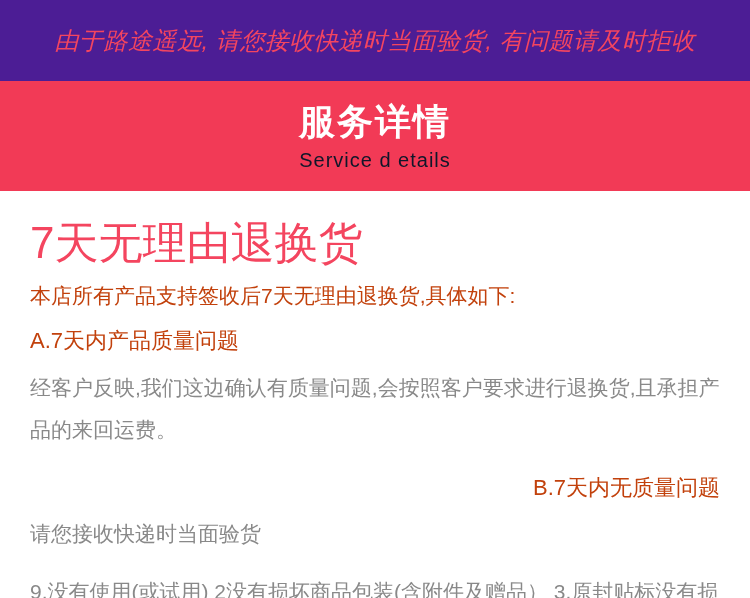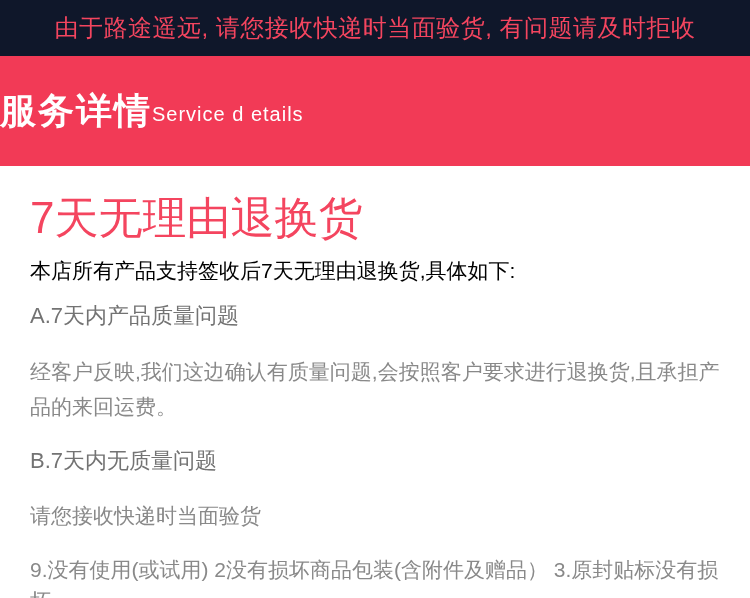--- a/index.html
+++ b/index.html
@@ -9,83 +9,86 @@
     font-family: "Liberation Sans", "DejaVu Sans", sans-serif;
   }
   .page {
     width: 750px;
     height: 598px;
     background: #ffffff;
     overflow: hidden;
   }
   
   .notice-bar {
-    height: 56px;
+    height: 81px;
     display: flex;
     align-items: center;
     justify-content: center;
-    background: #0f172a;
+    background: #4c1d95;
+    font-style: italic;
   }
   .notice-text {
     color: #f4455f;
     font-size: 24px;
     font-weight: 500;
     letter-spacing: 0.5px;
     white-space: nowrap;
   }
   
   .banner {
     height: 110px;
     background: #f23a56;
     display: flex;
+    flex-direction: column;
     align-items: center;
+    justify-content: center;
   }
   .banner-title {
     color: #ffffff;
     font-size: 36px;
     font-weight: 700;
     line-height: 1.2;
     letter-spacing: 2px;
   }
   .banner-subtitle {
     margin-top: 6px;
-    color: #ffffff;
+    color: #0f172a;
     font-size: 20px;
     font-weight: 300;
     letter-spacing: 1px;
   }
   
   .content {
     padding: 28px 30px 0 30px;
   }
   .policy-title {
     color: #f4455f;
     font-size: 44px;
     font-weight: 400;
     line-height: 1.1;
   }
   .intro {
     margin-top: 13px;
-    color: #000000;
+    color: #c2410c;
     font-size: 21px;
     line-height: 31px;
   }
   .section-heading {
-    color: #737373;
+    color: #c2410c;
     font-size: 22px;
     font-weight: 500;
     line-height: 1.2;
   }
   .section-heading.a { margin-top: 17px; }
-  .section-heading.b { margin-top: 24px; }
+  .section-heading.b { margin-top: 24px; text-align: right; }
   .section-body {
-    margin-top: 24px;
+    margin-top: 12px;
     color: #898989;
     font-size: 21px;
-    line-height: 35px;
+    line-height: 42px;
   }
   .conditions-block {
     margin-top: 21px;
     color: #898989;
     font-size: 21px;
     line-height: 31px;
   }
 </style>
 </head>
 <body>

